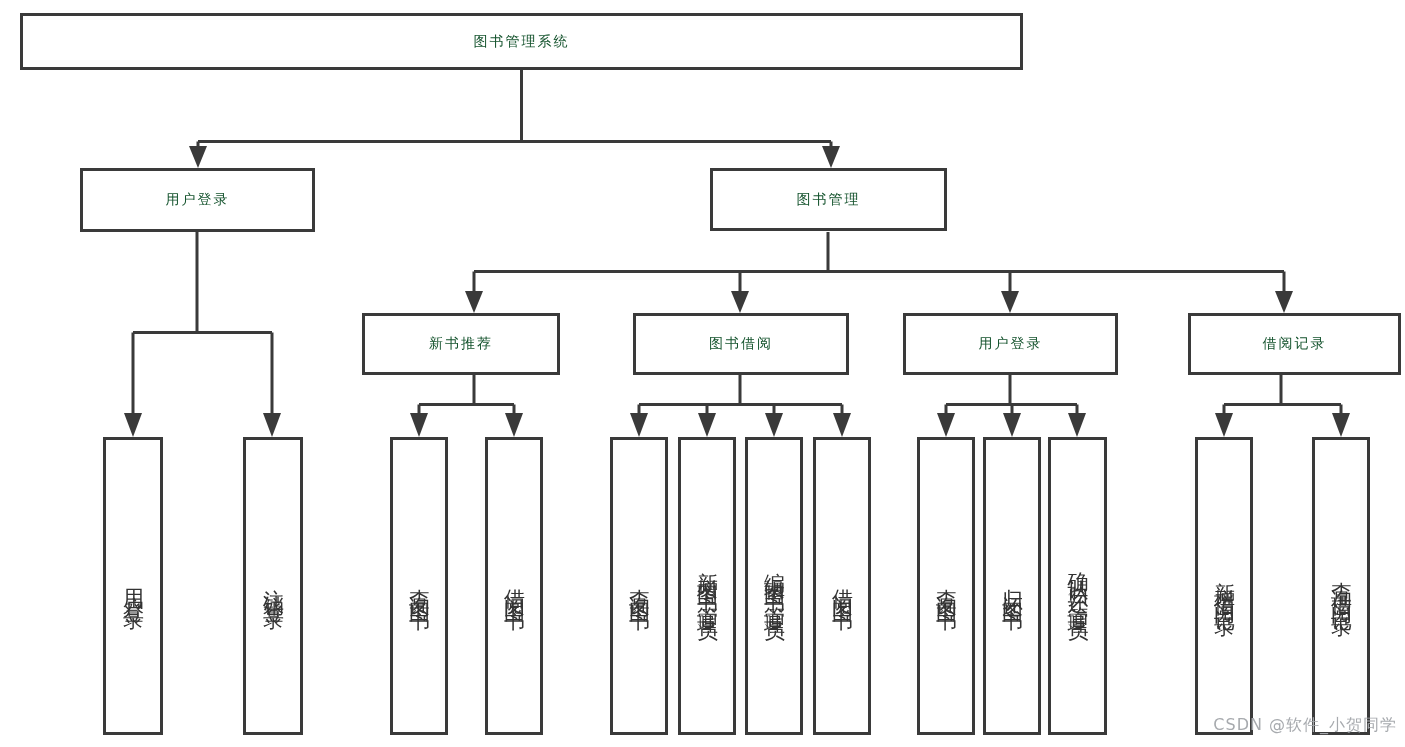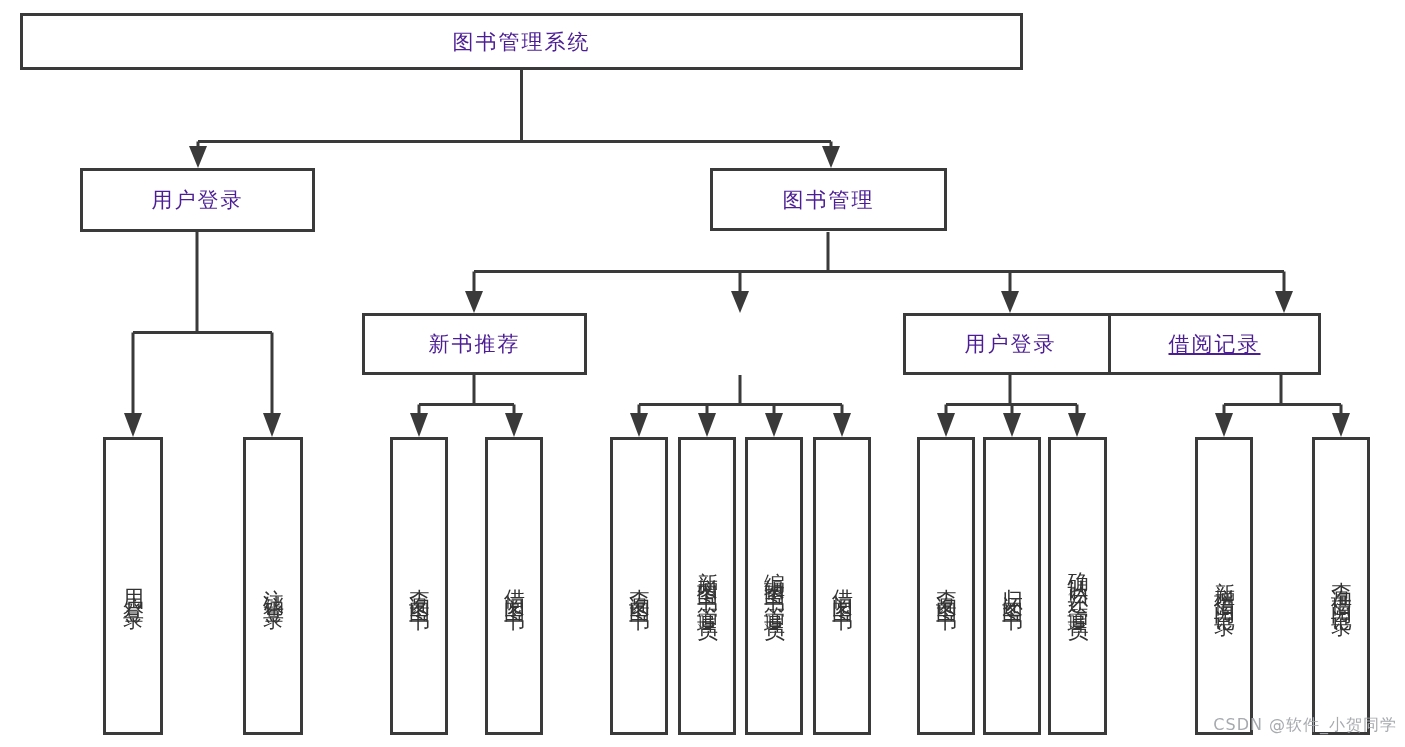--- a/index.html
+++ b/index.html
@@ -4,21 +4,21 @@
 <style>
   html,body{margin:0;padding:0;background:#ffffff;}
   .stage{
     position:relative;width:1405px;height:747px;background:#ffffff;overflow:hidden;
     font-family:"DejaVu Sans","Liberation Sans",sans-serif;color:#333333;
   }
   .wires{position:absolute;left:0;top:0;width:1405px;height:747px;}
   .node{
     position:absolute;box-sizing:border-box;border:3px solid #3a3a3a;background:#ffffff;
     display:flex;align-items:center;justify-content:center;
-    font-size:21px;letter-spacing:2px;color:#4c1d95;white-space:nowrap;
+    font-size:14px;letter-spacing:2px;color:#14532d;white-space:nowrap;
   }
   .vnode{
     position:absolute;box-sizing:border-box;border:3px solid #3a3a3a;background:#ffffff;
     top:437px;height:298px;
     display:flex;align-items:center;justify-content:center;
   }
   .vtext{
     writing-mode:vertical-rl;text-orientation:mixed;
     font-size:21px;letter-spacing:7px;line-height:1;color:#333333;
   }
@@ -84,27 +84,30 @@
     <span>图书管理系统</span>
   </div>
 
   <div class="node" style="left:80px;top:168px;width:235px;height:64px;">
     <span>用户登录</span>
   </div>
   <div class="node" style="left:710px;top:168px;width:237px;height:63px;">
     <span>图书管理</span>
   </div>
 
-  <div class="node" style="left:362px;top:313px;width:225px;height:62px;">
+  <div class="node" style="left:362px;top:313px;width:198px;height:62px;">
     <span>新书推荐</span>
+  </div>
+  <div class="node" style="left:633px;top:313px;width:216px;height:62px;">
+    <span>图书借阅</span>
   </div>
   <div class="node" style="left:903px;top:313px;width:215px;height:62px;">
     <span>用户登录</span>
   </div>
-  <div class="node" style="left:1108px;top:313px;width:213px;height:62px;text-decoration:underline;">
+  <div class="node" style="left:1188px;top:313px;width:213px;height:62px;">
     <span>借阅记录</span>
   </div>
 
   <div class="vnode" style="left:103px;width:60px;">
     <span class="vtext">用户登录</span>
   </div>
   <div class="vnode" style="left:243px;width:60px;">
     <span class="vtext">注销登录</span>
   </div>
 

